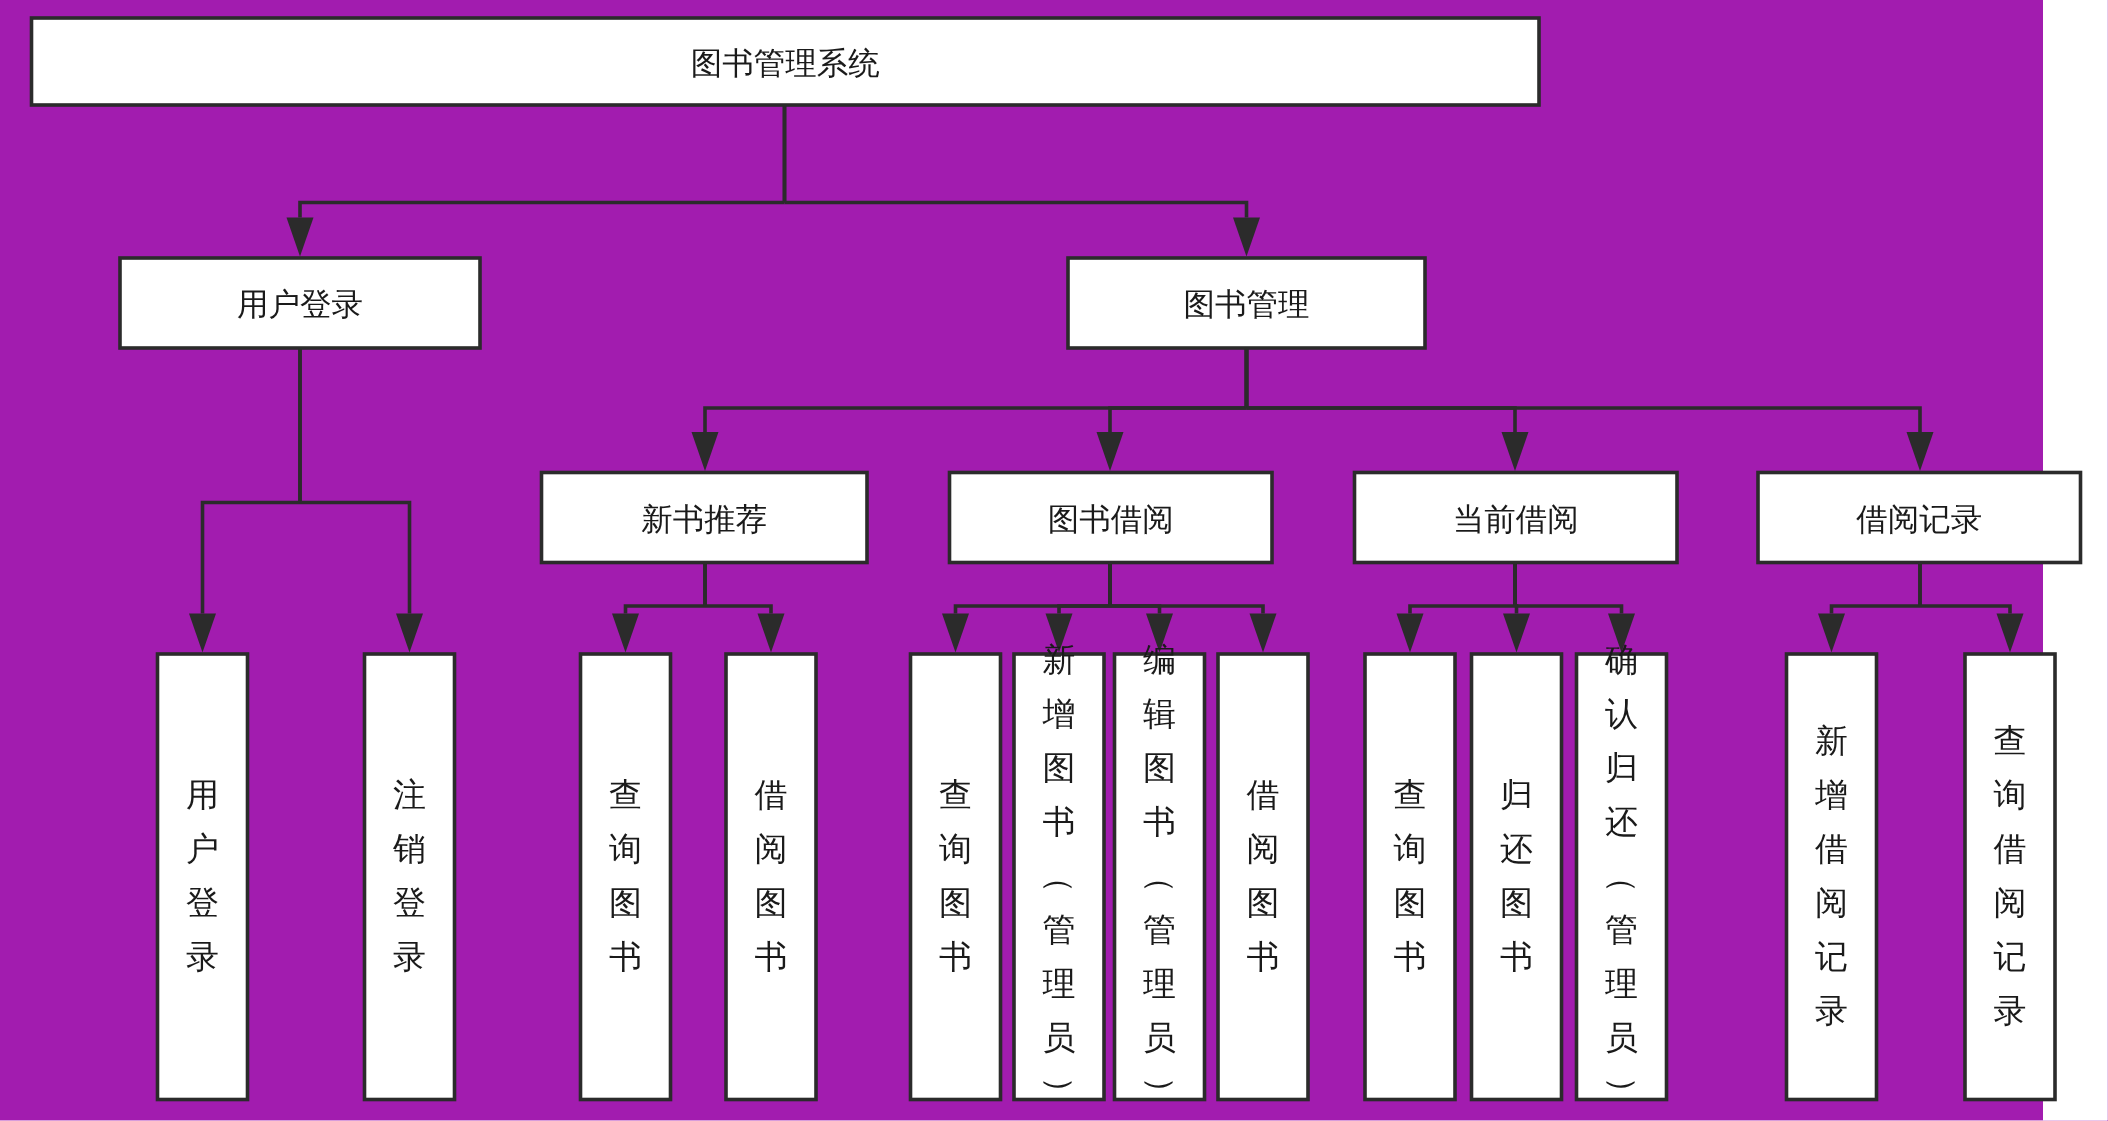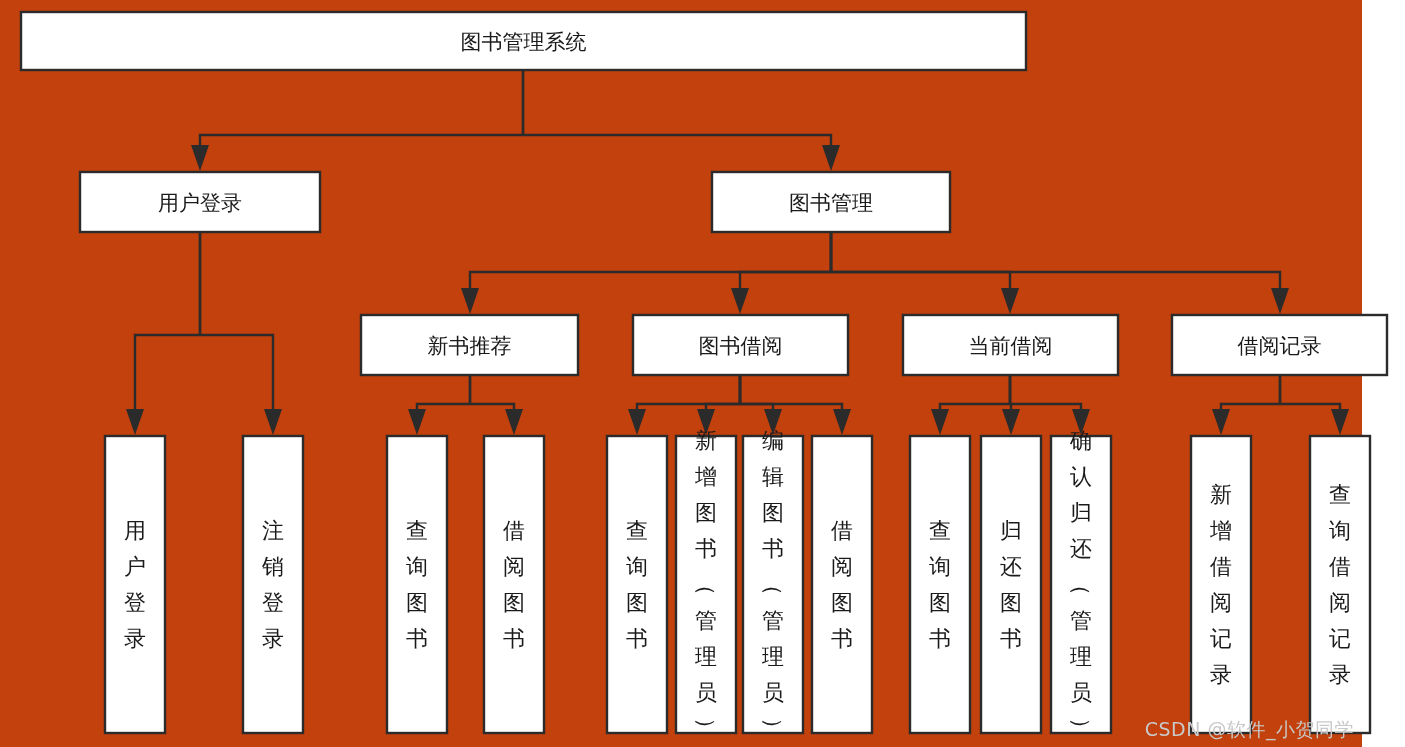--- a/index.html
+++ b/index.html
@@ -1,21 +1,21 @@
 <!DOCTYPE html>
 <html><head>
 <meta charset="utf-8">
 <title>图书管理系统 功能结构图</title>
 <style>
   html,body{margin:0;padding:0;background:#ffffff;}
   body{
     width:1405px;height:747px;overflow:hidden;
     font-family:"DejaVu Sans","Liberation Sans",sans-serif;
   }
-  #diagram-root{position:relative;width:1362px;height:747px;background:#c2410c;}
+  #diagram-root{position:relative;width:1362px;height:747px;background:#a21caf;}
   svg#tree-svg{position:absolute;left:0;top:0;width:1405px;height:747px;display:block;}
 
   .node-box{fill:#ffffff;stroke:#2b2b2b;stroke-width:2.4;}
   .connector{stroke:#2b2b2b;stroke-width:2.4;fill:none;stroke-linecap:butt;}
   .arrow-head{fill:#2b2b2b;stroke:none;}
 
   .node-label{
     fill:#1a1a1a;
     font-family:"DejaVu Sans","Liberation Sans",sans-serif;
     font-size:21px;
@@ -301,14 +301,13 @@
             <text class="node-label-vertical" x="1340" y="494.5" font-size="23" dominant-baseline="central">查</text>
             <text class="node-label-vertical" x="1340" y="530.5" font-size="23" dominant-baseline="central">询</text>
             <text class="node-label-vertical" x="1340" y="566.5" font-size="23" dominant-baseline="central">借</text>
             <text class="node-label-vertical" x="1340" y="602.5" font-size="23" dominant-baseline="central">阅</text>
             <text class="node-label-vertical" x="1340" y="638.5" font-size="23" dominant-baseline="central">记</text>
             <text class="node-label-vertical" x="1340" y="674.5" font-size="23" dominant-baseline="central">录</text>
           </g>
         </g>
       </g>
   </svg>
-  <div class="watermark">CSDN @软件_小贺同学</div>
 </div>
 
 </body></html>

